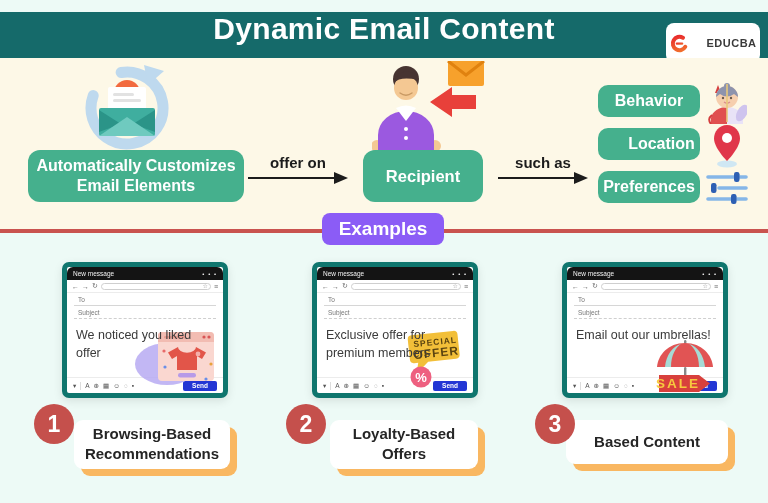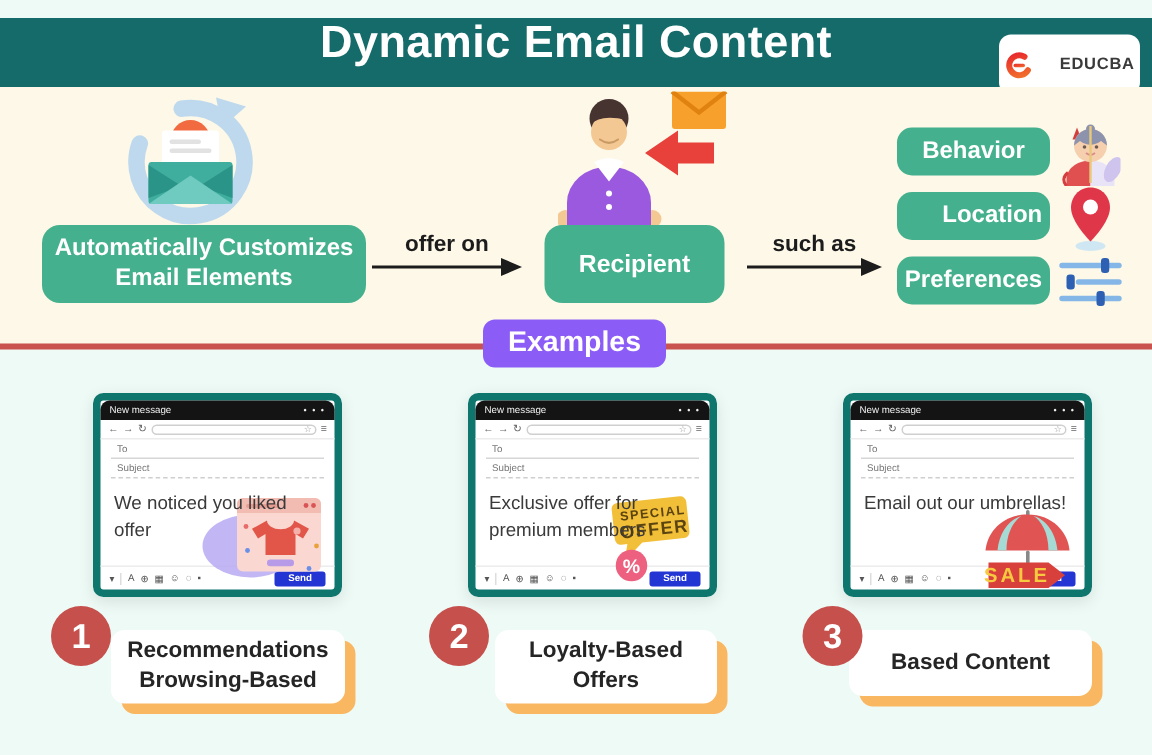--- a/index.html
+++ b/index.html
@@ -320,22 +320,22 @@
     <span>◌</span>
     <span>▪</span>
     <span class="send">Send</span>
   </div>
 </div>
 
 <div class="abs numcircle" style="left:34px;">
   <span>1</span>
 </div>
 <div class="abs caption" style="left:74px;width:156px;">
+  <span>Browsing-Based</span>
   <span>Recommendations</span>
-  <span>Browsing-Based</span>
 </div>
 
 <div class="abs numcircle" style="left:286px;">
   <span>2</span>
 </div>
 <div class="abs caption" style="left:330px;width:148px;">
   <span>Loyalty-Based</span>
   <span>Offers</span>
 </div>
 

